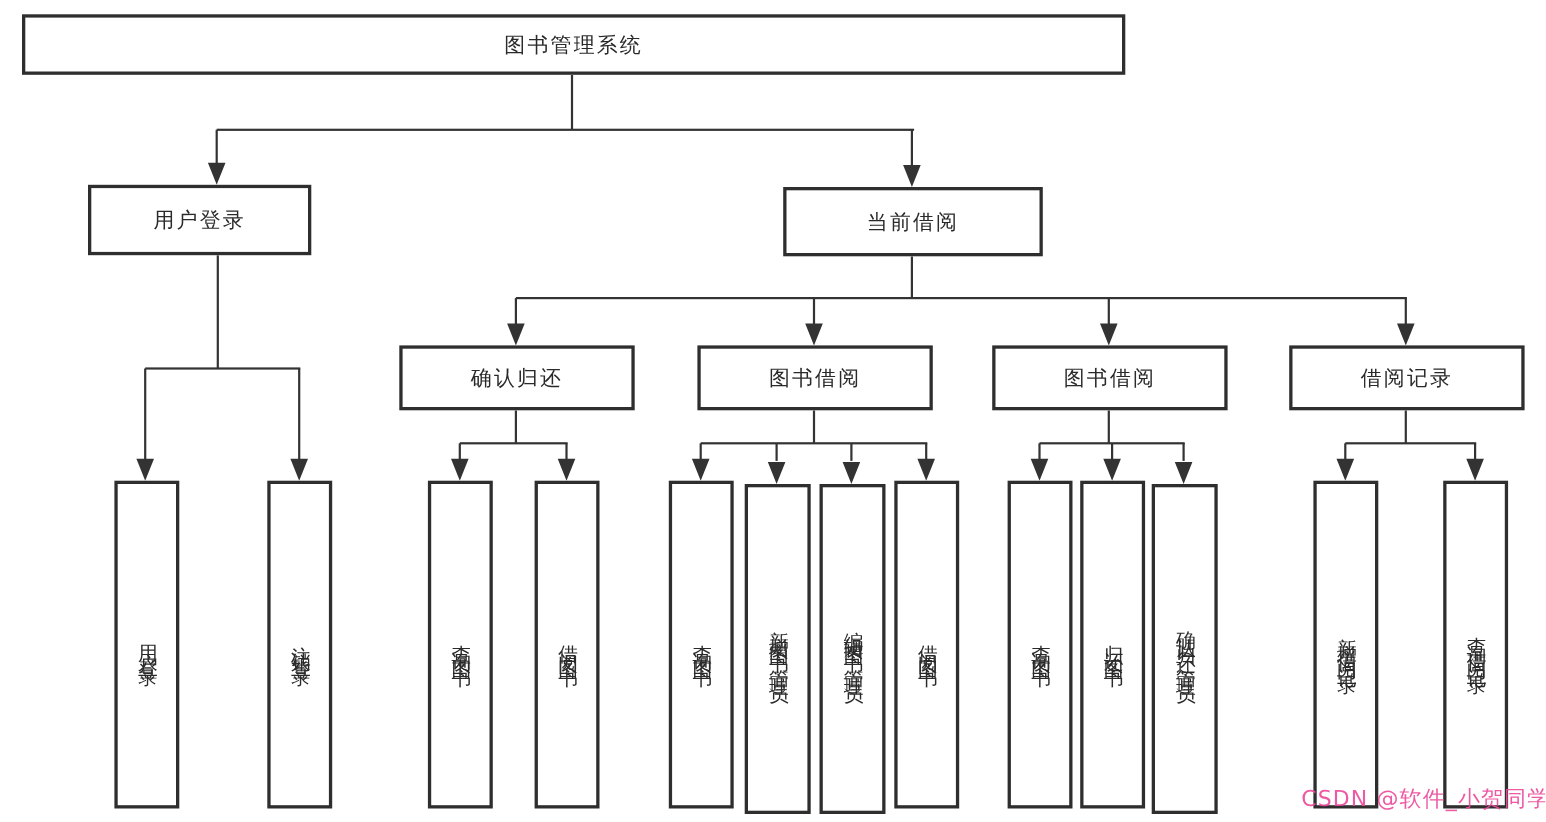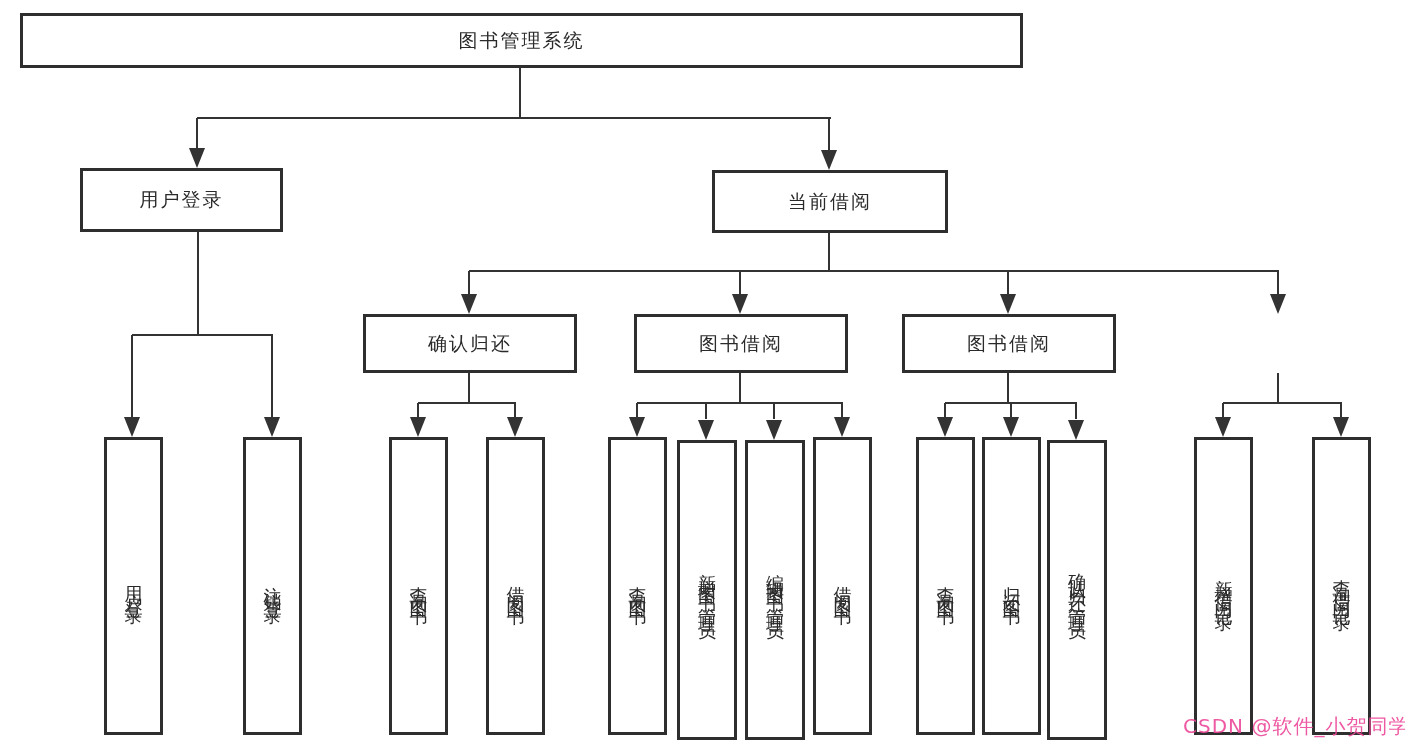--- a/index.html
+++ b/index.html
@@ -75,20 +75,23 @@
   </div>
 
   <div class="box" style="left:363px; top:314px; width:214px; height:59px;">
     <span>确认归还</span>
   </div>
   <div class="box" style="left:634px; top:314px; width:214px; height:59px;">
     <span>图书借阅</span>
   </div>
   <div class="box" style="left:902px; top:314px; width:214px; height:59px;">
     <span>图书借阅</span>
+  </div>
+  <div class="box" style="left:1172px; top:314px; width:214px; height:59px;">
+    <span>借阅记录</span>
   </div>
 
   <div class="vbox" style="left:104px; top:437px; width:59px; height:298px;">
     <span class="vtext">用户登录</span>
   </div>
   <div class="vbox" style="left:243px; top:437px; width:59px; height:298px;">
     <span class="vtext">注销登录</span>
   </div>
 
   <div class="vbox" style="left:389px; top:437px; width:59px; height:298px;">

